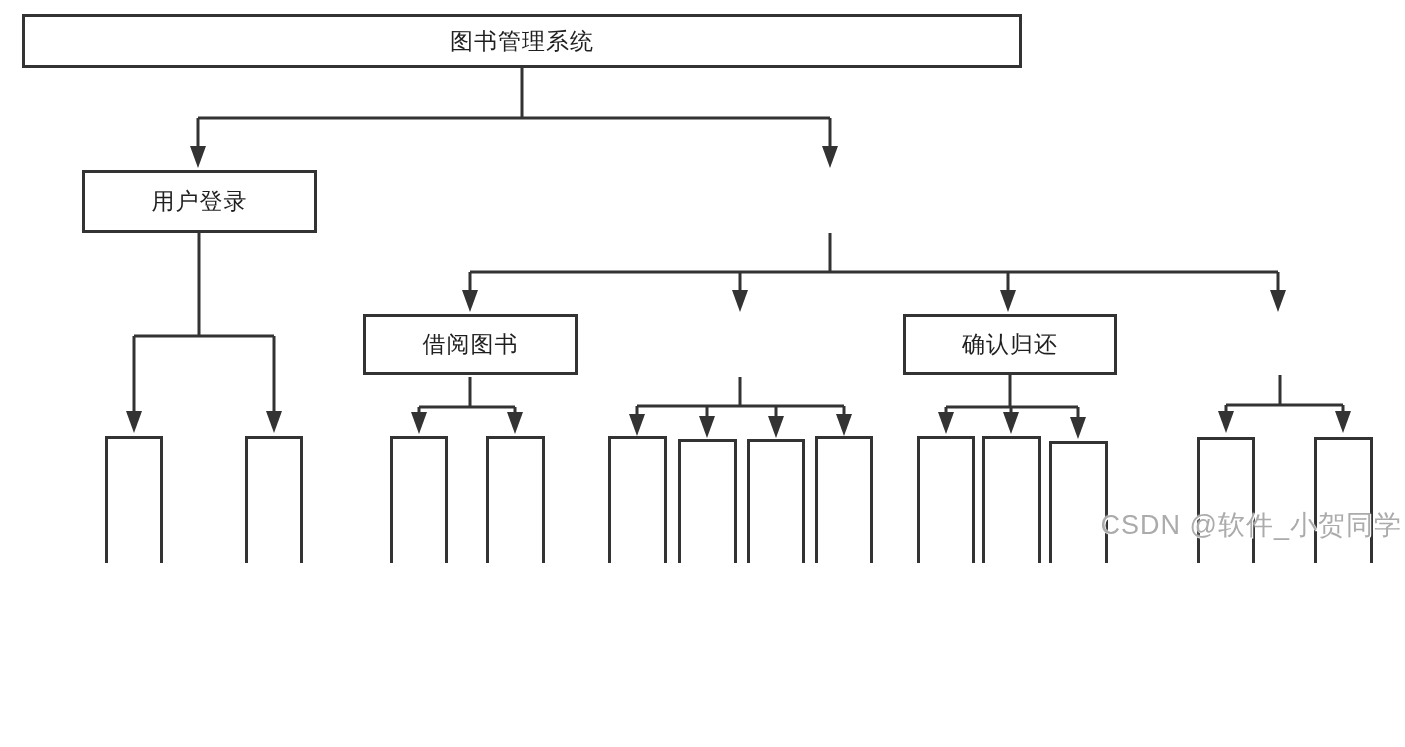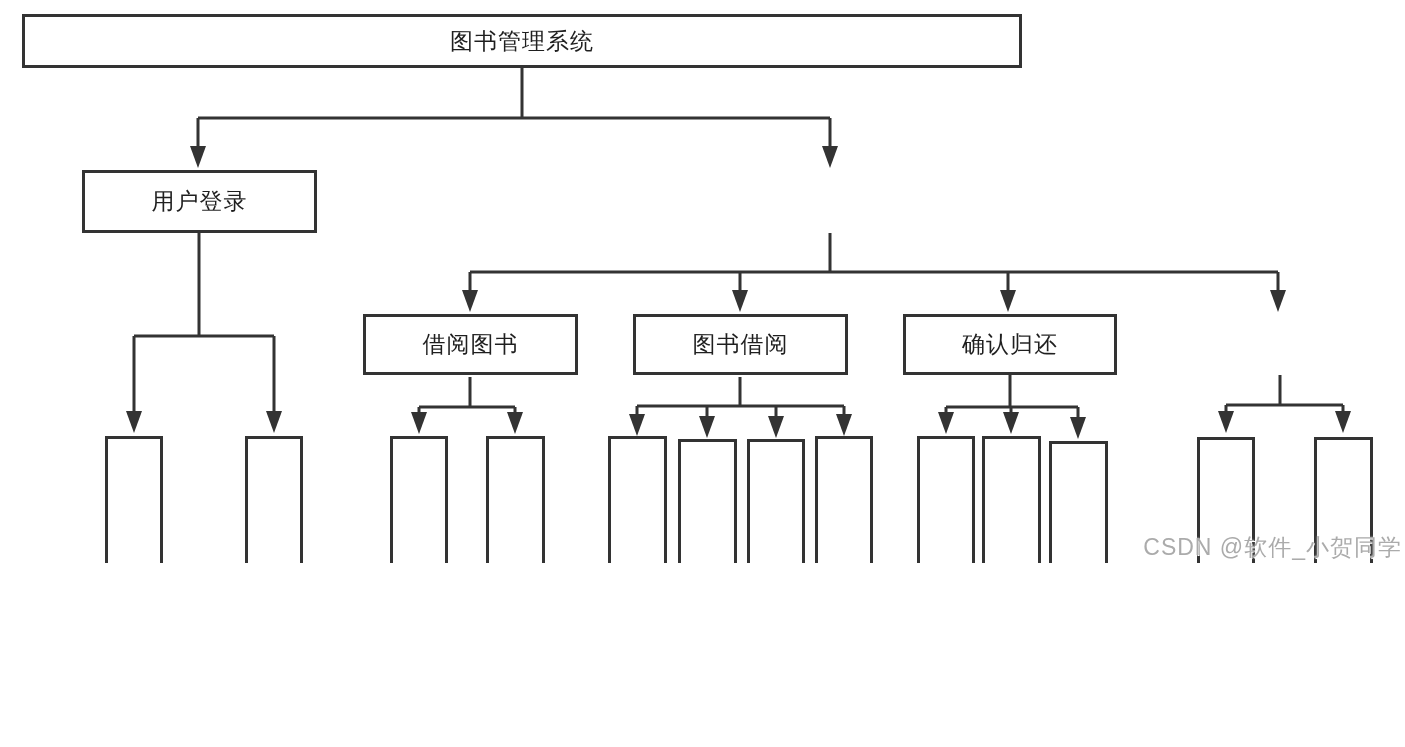--- a/index.html
+++ b/index.html
@@ -39,22 +39,22 @@
   }
   .vbox span{
     writing-mode:vertical-rl;
     text-orientation:mixed;
     letter-spacing:5px;
     line-height:1;
     white-space:nowrap;
   }
   .watermark{
     position:absolute;
-    right:3px;bottom:0;
-    font-size:23px;
+    right:3px;bottom:20px;
+    font-size:27px;
     letter-spacing:1px;
     color:var(--watermark);
     text-shadow:0 0 2px #ffffff,1px 1px 0 #ffffff;
     z-index:5;
   }
 </style>
 </head>
 <body>
 
 <div class="stage">
@@ -106,23 +106,20 @@
     <span>图书管理系统</span>
   </div>
 
   <div class="hbox" style="left:82px;top:170px;width:235px;height:63px">
     <span>用户登录</span>
   </div>
 
   <div class="hbox" style="left:363px;top:314px;width:215px;height:61px">
     <span>借阅图书</span>
   </div>
-  <div class="hbox" style="left:633px;top:314px;width:215px;height:61px">
-    <span>图书借阅</span>
-  </div>
   <div class="hbox" style="left:903px;top:314px;width:214px;height:61px">
     <span>确认归还</span>
   </div>
 
   <div class="vbox" style="left:105px;top:436px;width:58px;height:300px">
     <span>用户登录</span>
   </div>
   <div class="vbox" style="left:245px;top:436px;width:58px;height:300px">
     <span>注销登录</span>
   </div>

